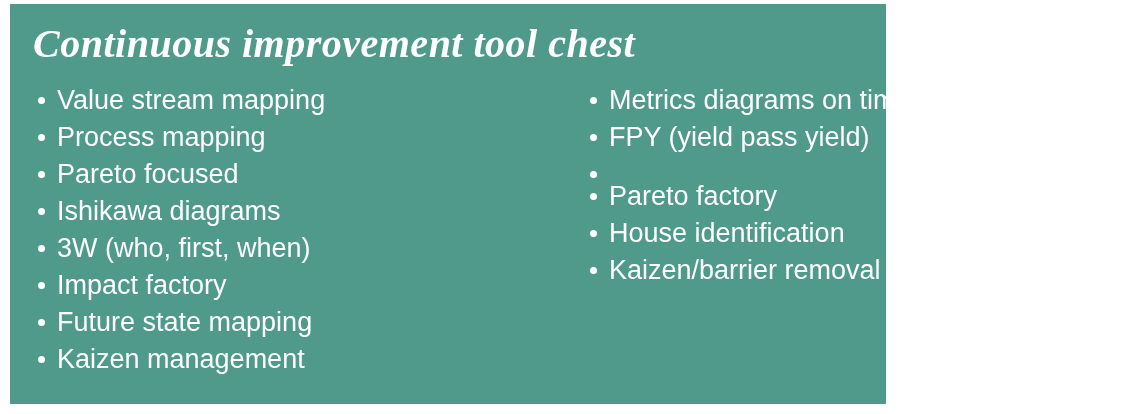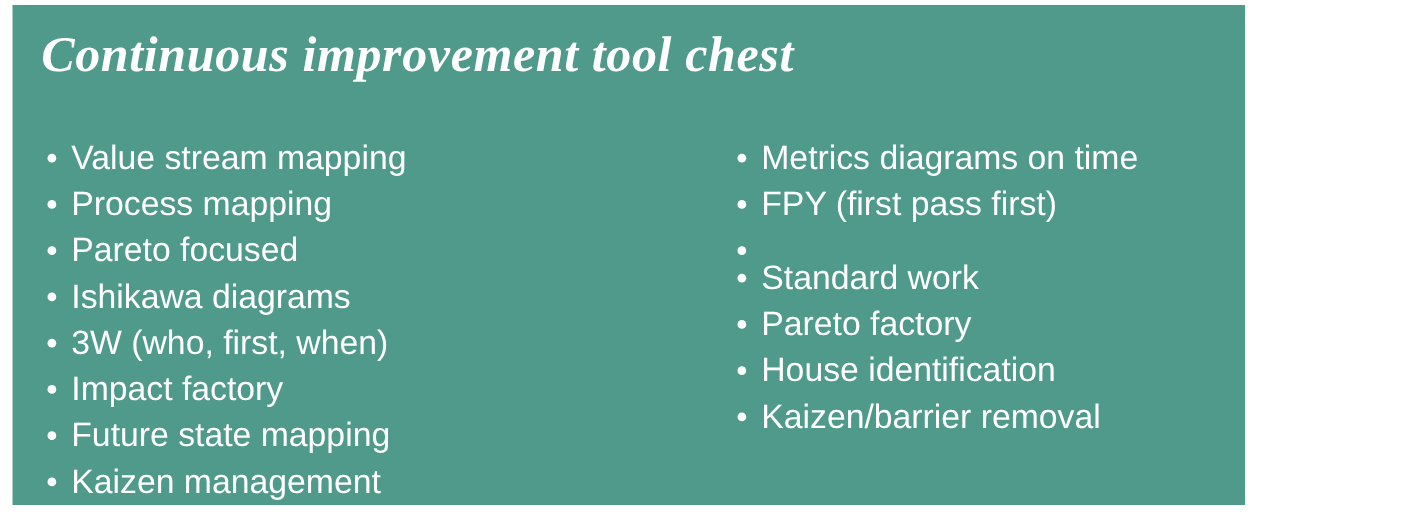--- a/index.html
+++ b/index.html
@@ -14,42 +14,42 @@
   .page {
     position: relative;
     width: 1122px;
     height: 414px;
     background: #ffffff;
   }
   .panel {
     position: absolute;
     left: 10px;
     top: 4px;
-    width: 986px;
+    width: 876px;
     height: 400px;
     background: #4f9a8b;
     color: #ffffff;
   }
   .panel-title {
     position: absolute;
     left: 23px;
     top: 16px;
     margin: 0;
     font-family: "Liberation Serif", serif;
     font-style: italic;
     font-weight: bold;
     font-size: 40px;
     line-height: 48px;
     color: #ffffff;
     letter-spacing: 0.5px;
     white-space: nowrap;
   }
   .columns {
     position: absolute;
-    top: 104px;
+    top: 78px;
     left: 0;
     right: 0;
     display: flex;
   }
   .tool-column {
     list-style: none;
     margin: 0;
     padding: 0;
   }
   .col-left {
@@ -120,28 +120,24 @@
             <span class="item-label">Kaizen management</span>
           </li>
         </ul>
       <ul class="tool-column col-right">
           <li class="tool-item">
             <span class="bullet"></span>
             <span class="item-label">Metrics diagrams on time</span>
           </li>
           <li class="tool-item">
             <span class="bullet"></span>
-            <span class="item-label">FPY (first pass first)</span>
+            <span class="item-label">FPY (yield pass yield)</span>
           </li>
           <li class="tool-item">
             <span class="bullet"></span>
-          </li>
-          <li class="tool-item">
-            <span class="bullet"></span>
-            <span class="item-label">Standard work</span>
           </li>
           <li class="tool-item">
             <span class="bullet"></span>
             <span class="item-label">Pareto factory</span>
           </li>
           <li class="tool-item">
             <span class="bullet"></span>
             <span class="item-label">House identification</span>
           </li>
           <li class="tool-item">

